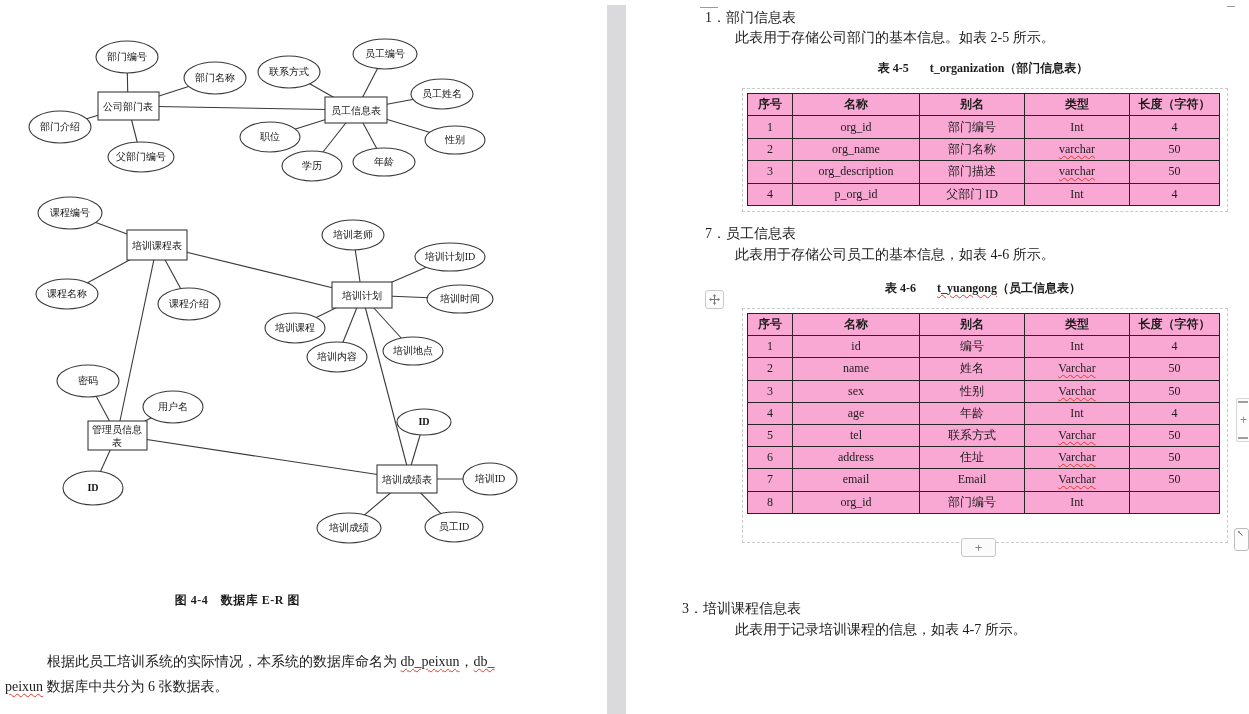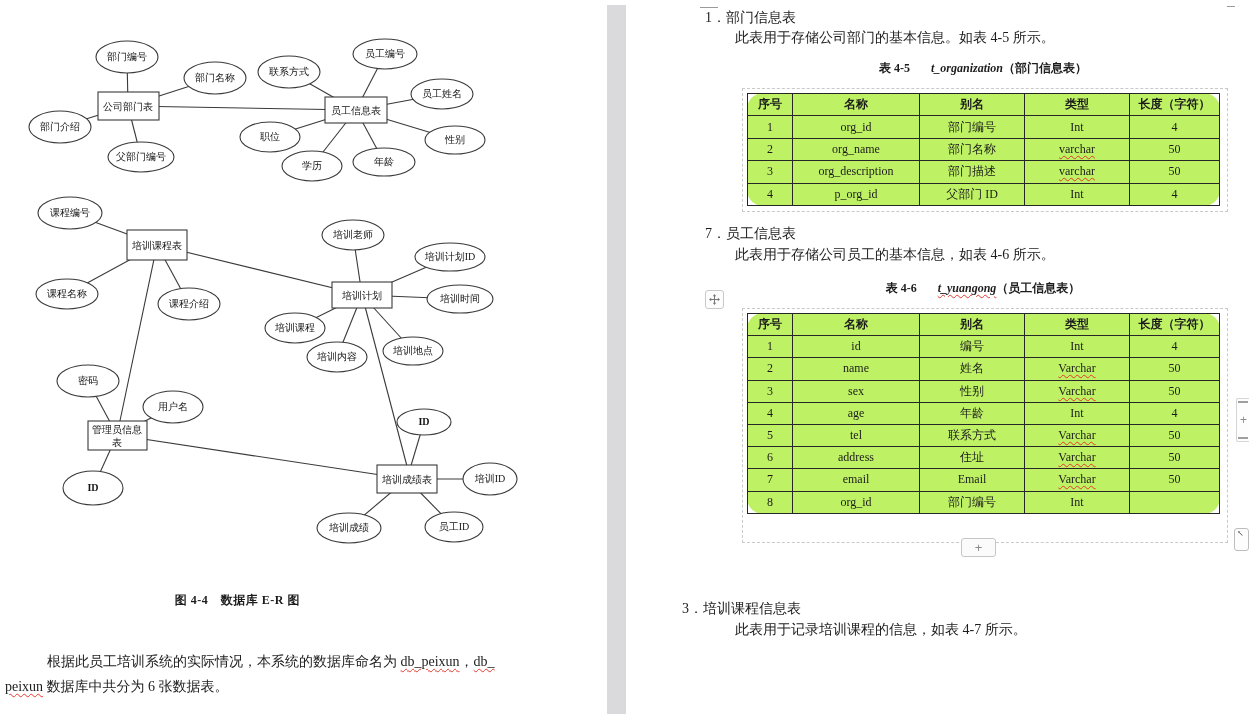--- a/index.html
+++ b/index.html
@@ -9,22 +9,22 @@
   
   .divider{left:607px;top:5px;width:19px;height:709px;background:#dadadd;}
   
   .er-caption{left:120px;top:592px;width:180px;text-align:right;font-size:12px;font-weight:600;letter-spacing:.5px;}
   .bodyline{font-size:14px;white-space:nowrap;}
   .wavy{text-decoration:underline;text-decoration-style:wavy;text-decoration-color:#e23a2e;text-decoration-thickness:1px;text-underline-offset:2px;}
   
   .h-num{font-size:14px;white-space:nowrap;}
   .desc{font-size:14px;white-space:nowrap;}
   .tbl-caption{width:472px;left:747px;text-align:center;font-size:12px;font-weight:600;white-space:nowrap;}
-  .tbl-caption .code{margin-left:21px;font-style:italic;}
-  table.spec{border-collapse:collapse;table-layout:fixed;width:472px;background:#bef264;border-radius:16px;}
+  .tbl-caption .code{margin-left:21px;}
+  table.spec{border-collapse:collapse;table-layout:fixed;width:472px;background:#f9a8d4;}
   table.spec td{border:1px solid #262626;text-align:center;vertical-align:middle;
                 font-size:12px;padding:0 2px;overflow:hidden;white-space:nowrap;}
   table.spec tr.hd td{font-weight:bold;}
   .t1 tr{height:22.4px;} .t2 tr{height:22.2px;}
   .grid-dash{border:1px dashed #c9c9c9;}
   .corner-mark{height:1px;background:#9a9a9a;}
   
   .move-handle{left:705px;top:290px;width:17px;height:17px;border:1px solid #c9c9c9;border-radius:3px;
                background:#fdfdfd;display:flex;align-items:center;justify-content:center;}
   .move-handle svg{display:block;}
@@ -158,21 +158,21 @@
 
 <div class="abs bodyline" style="left:47px;top:653px"><span>根据此员工培训系统的实际情况，本系统的数据库命名为 </span><span class="wavy">db_peixun</span><span>，</span><span class="wavy">db_</span></div>
 <div class="abs bodyline" style="left:5px;top:678px"><span class="wavy">peixun</span><span> 数据库中共分为 6 张数据表。</span></div>
 
 <div class="abs divider"></div>
 
 <div class="abs corner-mark" style="left:700px;top:7px;width:18px"></div>
 <div class="abs corner-mark" style="left:1227px;top:6px;width:8px"></div>
 
 <div class="abs h-num" style="left:705px;top:9px">1．部门信息表</div>
-<div class="abs desc" style="left:735px;top:29px">此表用于存储公司部门的基本信息。如表 4-5 所示。</div>
+<div class="abs desc" style="left:735px;top:29px">此表用于存储公司部门的基本信息。如表 2-5 所示。</div>
 
 <div class="abs tbl-caption" style="top:60px"><span>表 4-5</span><span class="code">t_organization</span><span>（部门信息表）</span></div>
 
 <div class="abs grid-dash" style="left:742px;top:88px;width:484px;height:122px"></div>
 <table class="abs spec t1" style="left:747px;top:93px">
   <colgroup>
       <col style="width:45px">
       <col style="width:127px">
       <col style="width:105px">
       <col style="width:105px">

